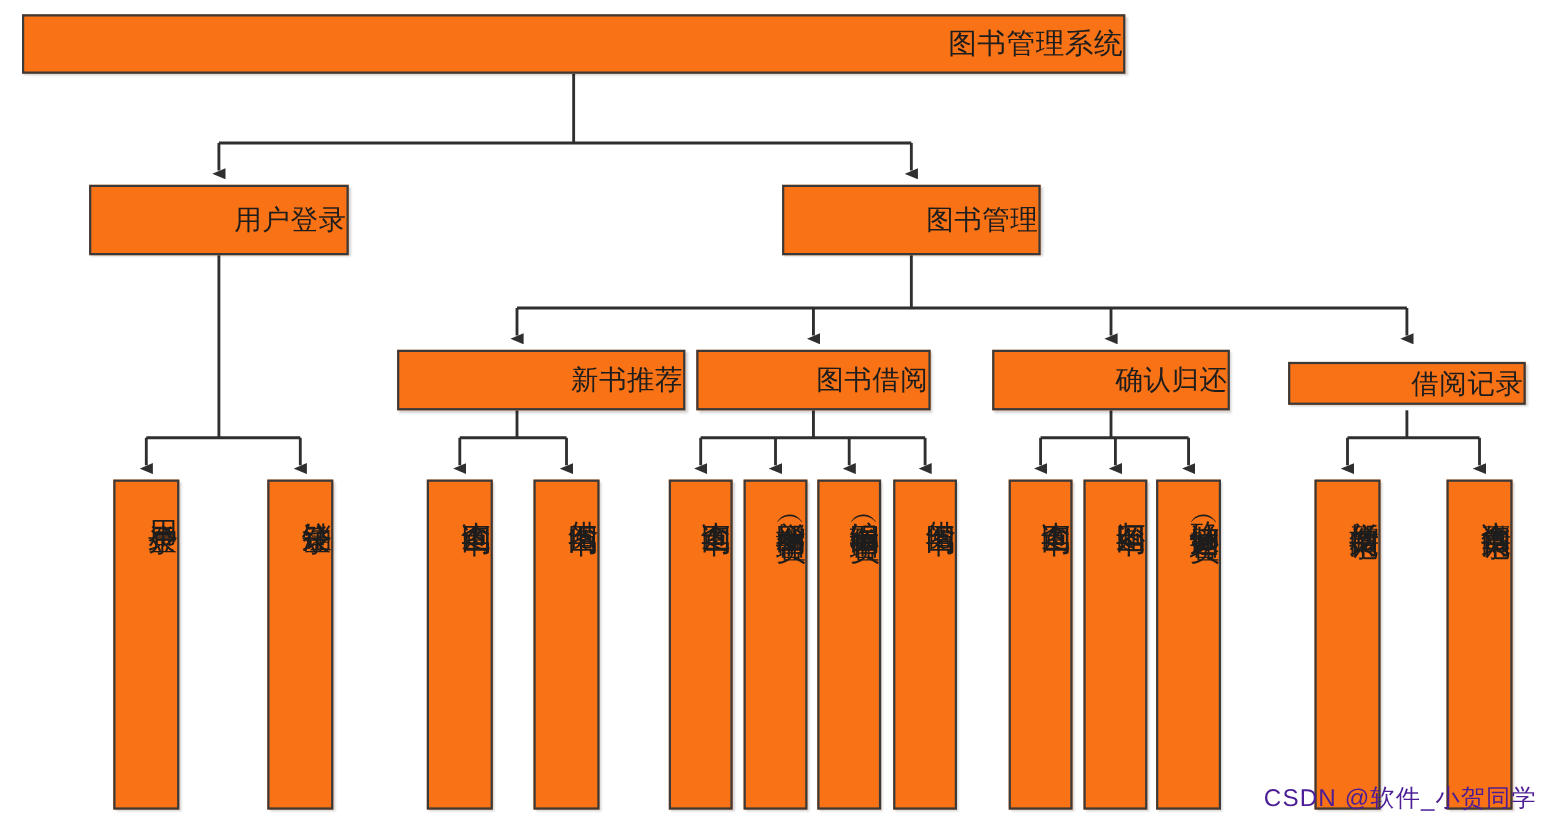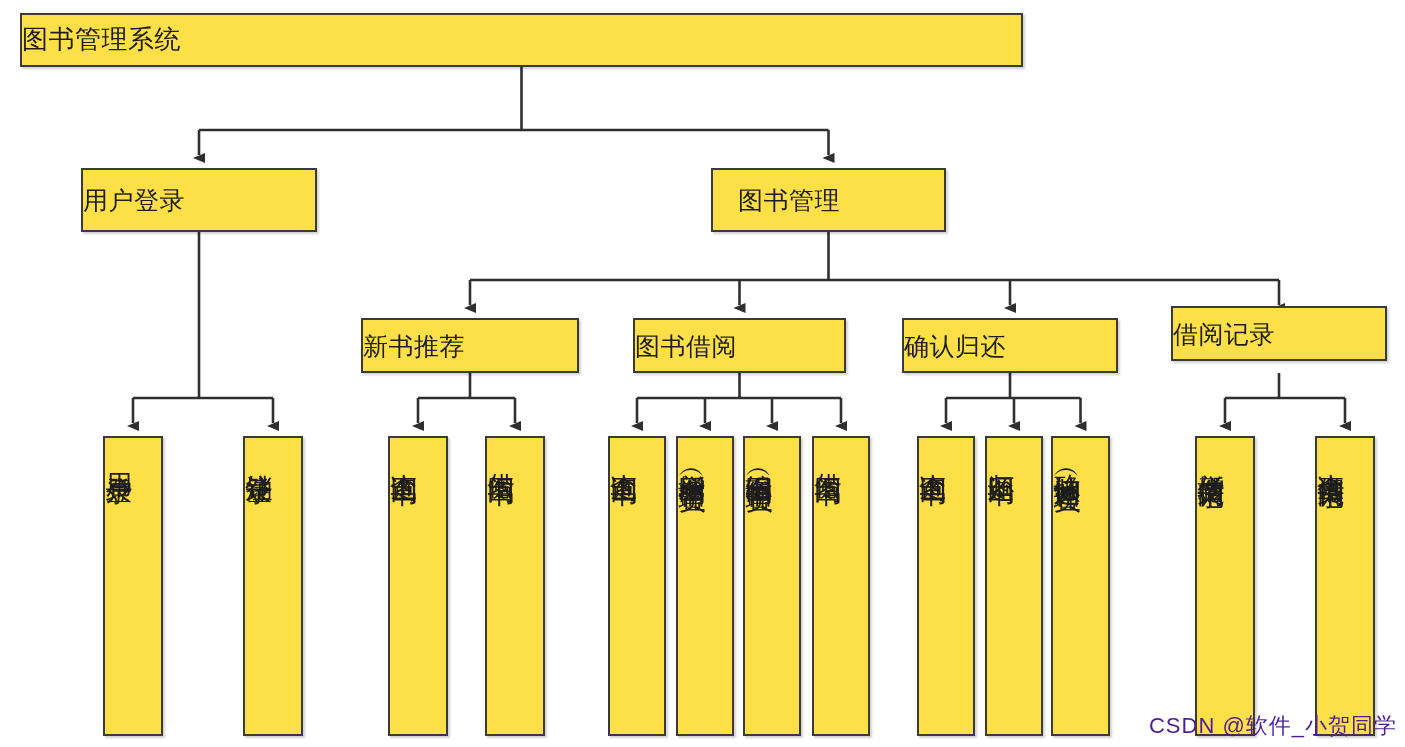--- a/index.html
+++ b/index.html
@@ -22,24 +22,24 @@
     left: 0;
     top: 0;
     width: 1405px;
     height: 747px;
     pointer-events: none;
   }
   .node {
     position: absolute;
     box-sizing: border-box;
     border: 2.5px solid #3a3a3a;
-    background: #fde047;
+    background: #f97316;
     display: flex;
     align-items: center;
-    justify-content: flex-start;
+    justify-content: flex-end;
     color: #1d1d1d;
     box-shadow: 2px 2px 2px rgba(0,0,0,0.18);
   }
   .node .label {
     text-align: center;
     line-height: 1.12;
     letter-spacing: 0.5px;
   }
   .node.horiz .label {
     font-size: 25px;
@@ -121,30 +121,30 @@
     <span class="label">图书管理系统</span>
   </div>
 
   <div class="node horiz" style="left: 81px; top: 168px; width: 236px; height: 64px;">
     <span class="label">用户登录</span>
   </div>
   <div class="node horiz" style="left: 711px; top: 168px; width: 235px; height: 64px; padding-left: 25px;">
     <span class="label">图书管理</span>
   </div>
 
-  <div class="node horiz" style="left: 361px; top: 318px; width: 218px; height: 55px;">
+  <div class="node horiz" style="left: 361px; top: 318px; width: 262px; height: 55px;">
     <span class="label">新书推荐</span>
   </div>
   <div class="node horiz" style="left: 633px; top: 318px; width: 213px; height: 55px;">
     <span class="label">图书借阅</span>
   </div>
   <div class="node horiz" style="left: 902px; top: 318px; width: 216px; height: 55px;">
     <span class="label">确认归还</span>
   </div>
-  <div class="node horiz" style="left: 1171px; top: 306px; width: 216px; height: 55px;">
+  <div class="node horiz" style="left: 1171px; top: 329px; width: 216px; height: 39px;">
     <span class="label">借阅记录</span>
   </div>
 
   <div class="node vert" style="left: 103px; top: 436px; width: 60px; height: 300px;">
     <span class="label">用户登录</span>
   </div>
   <div class="node vert" style="left: 243px; top: 436px; width: 60px; height: 300px;">
     <span class="label">注销登录</span>
   </div>
   <div class="node vert" style="left: 388px; top: 436px; width: 60px; height: 300px;">

